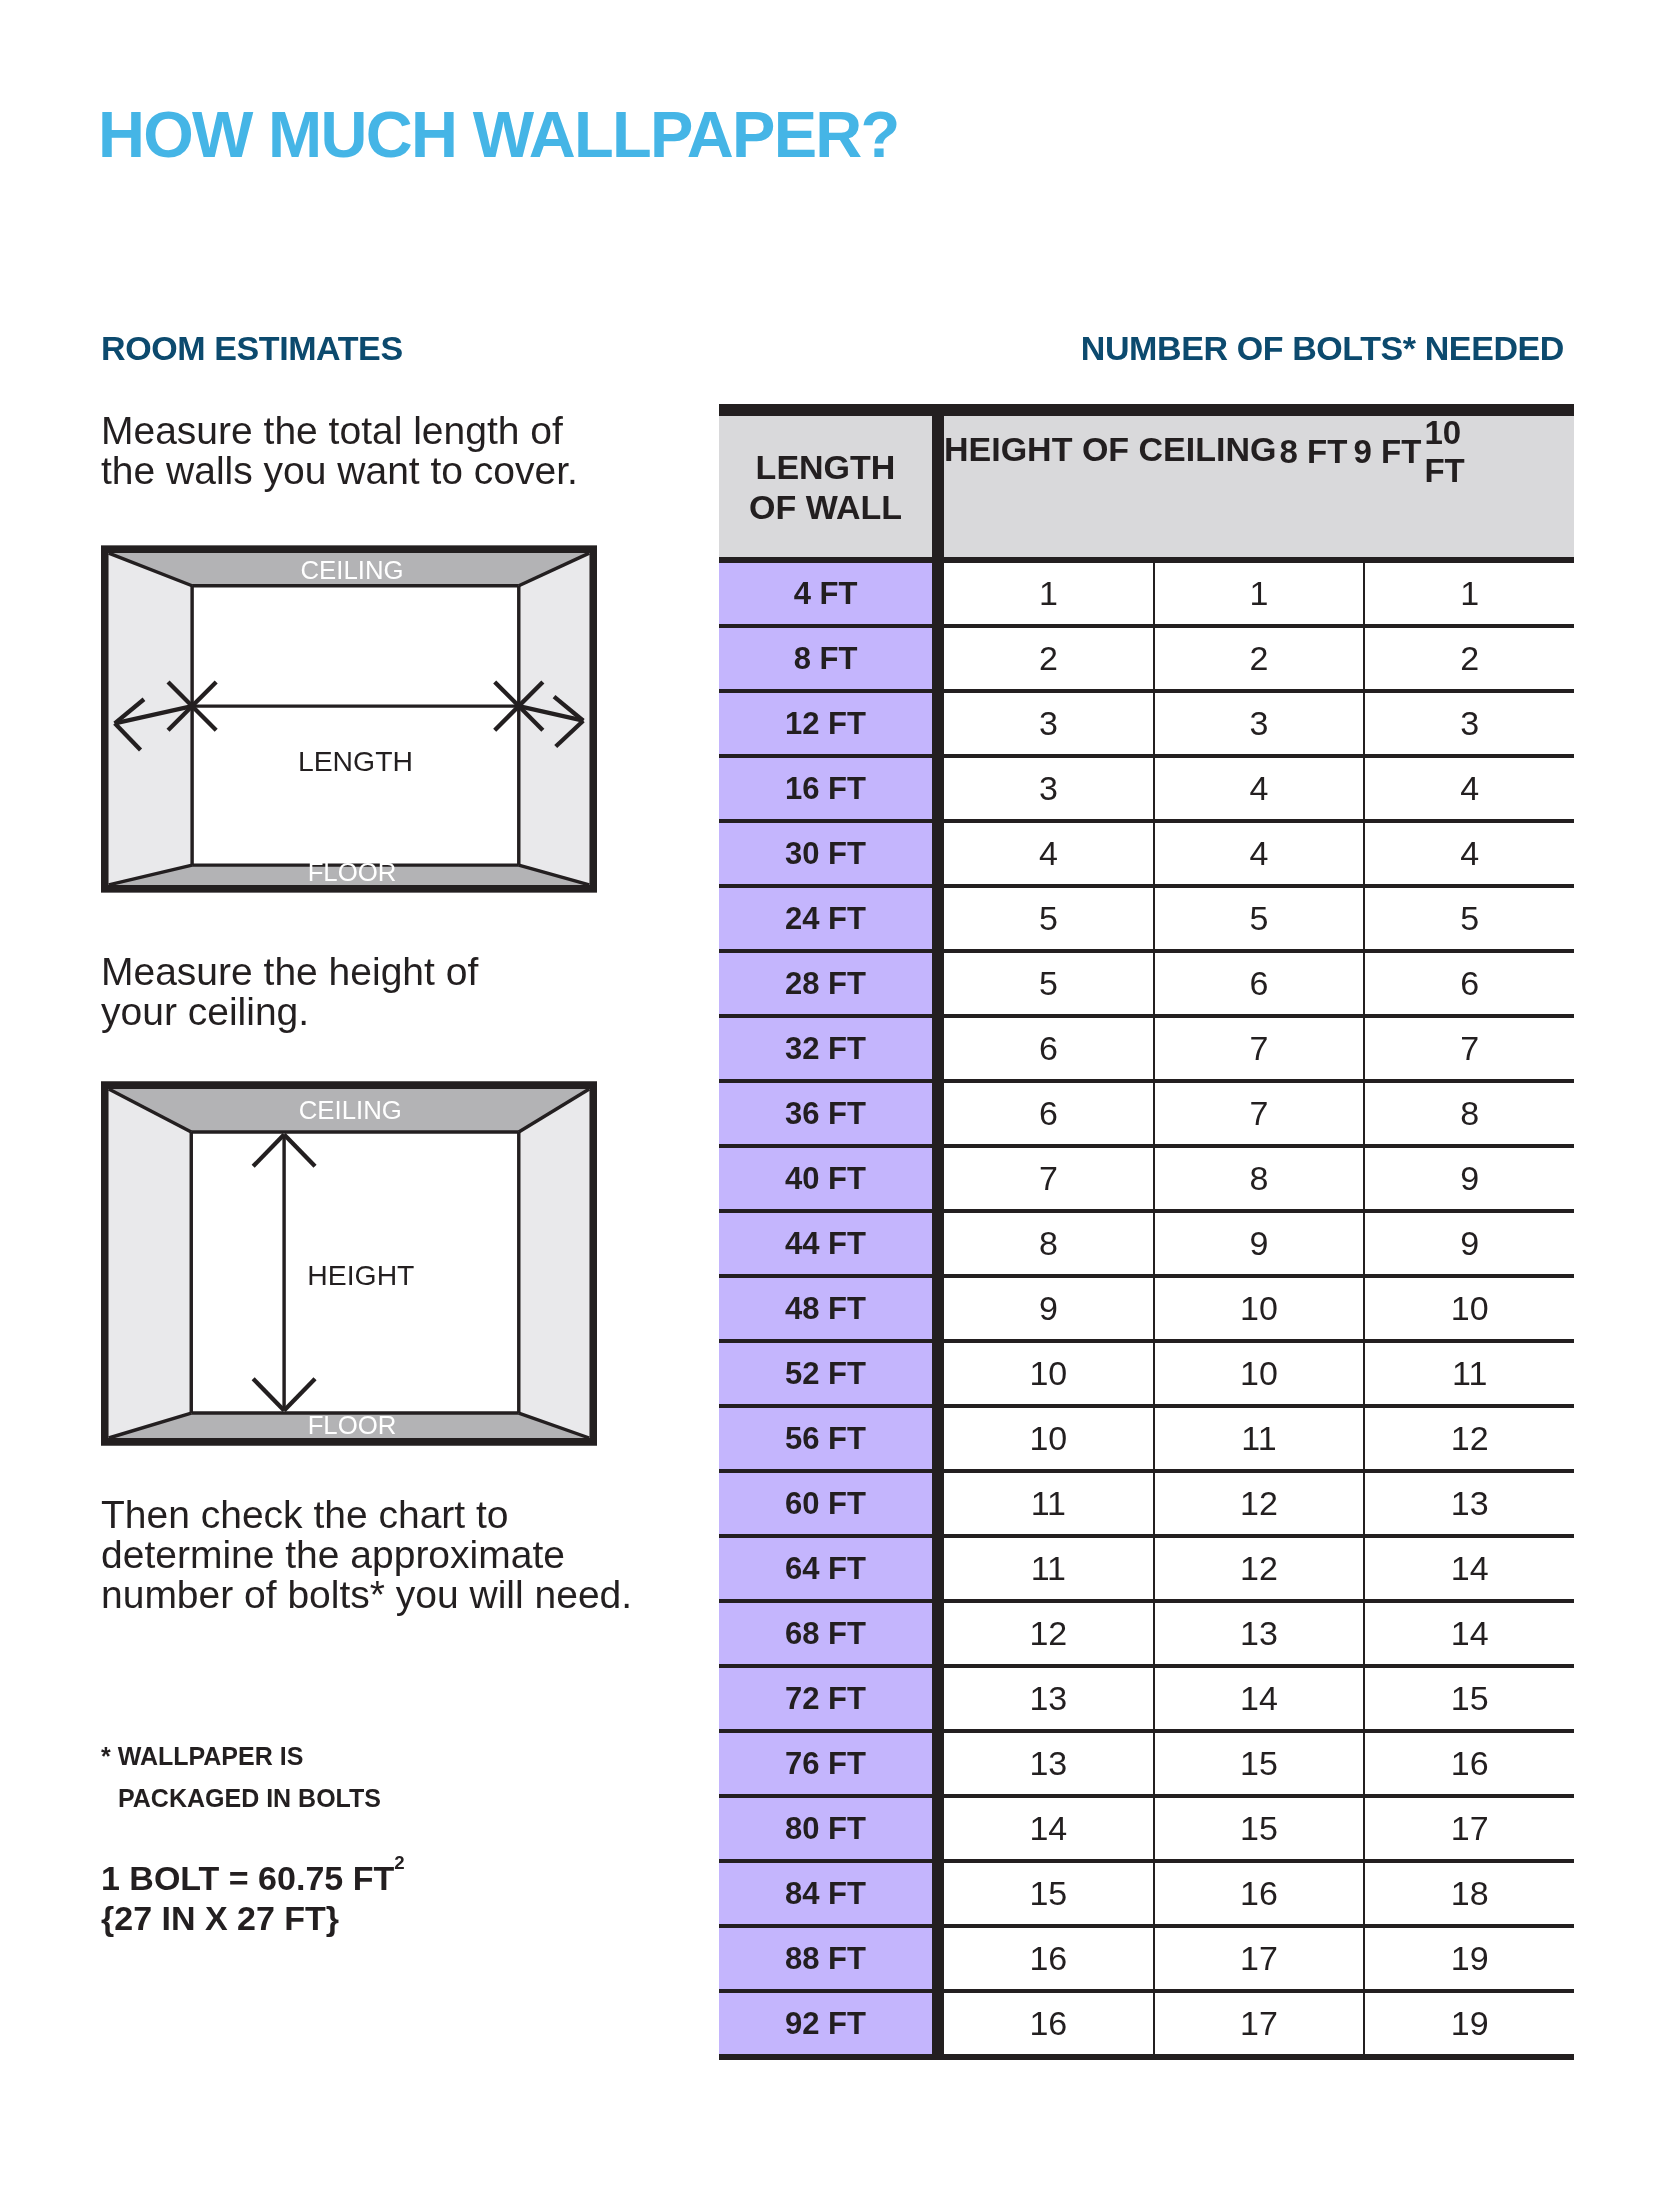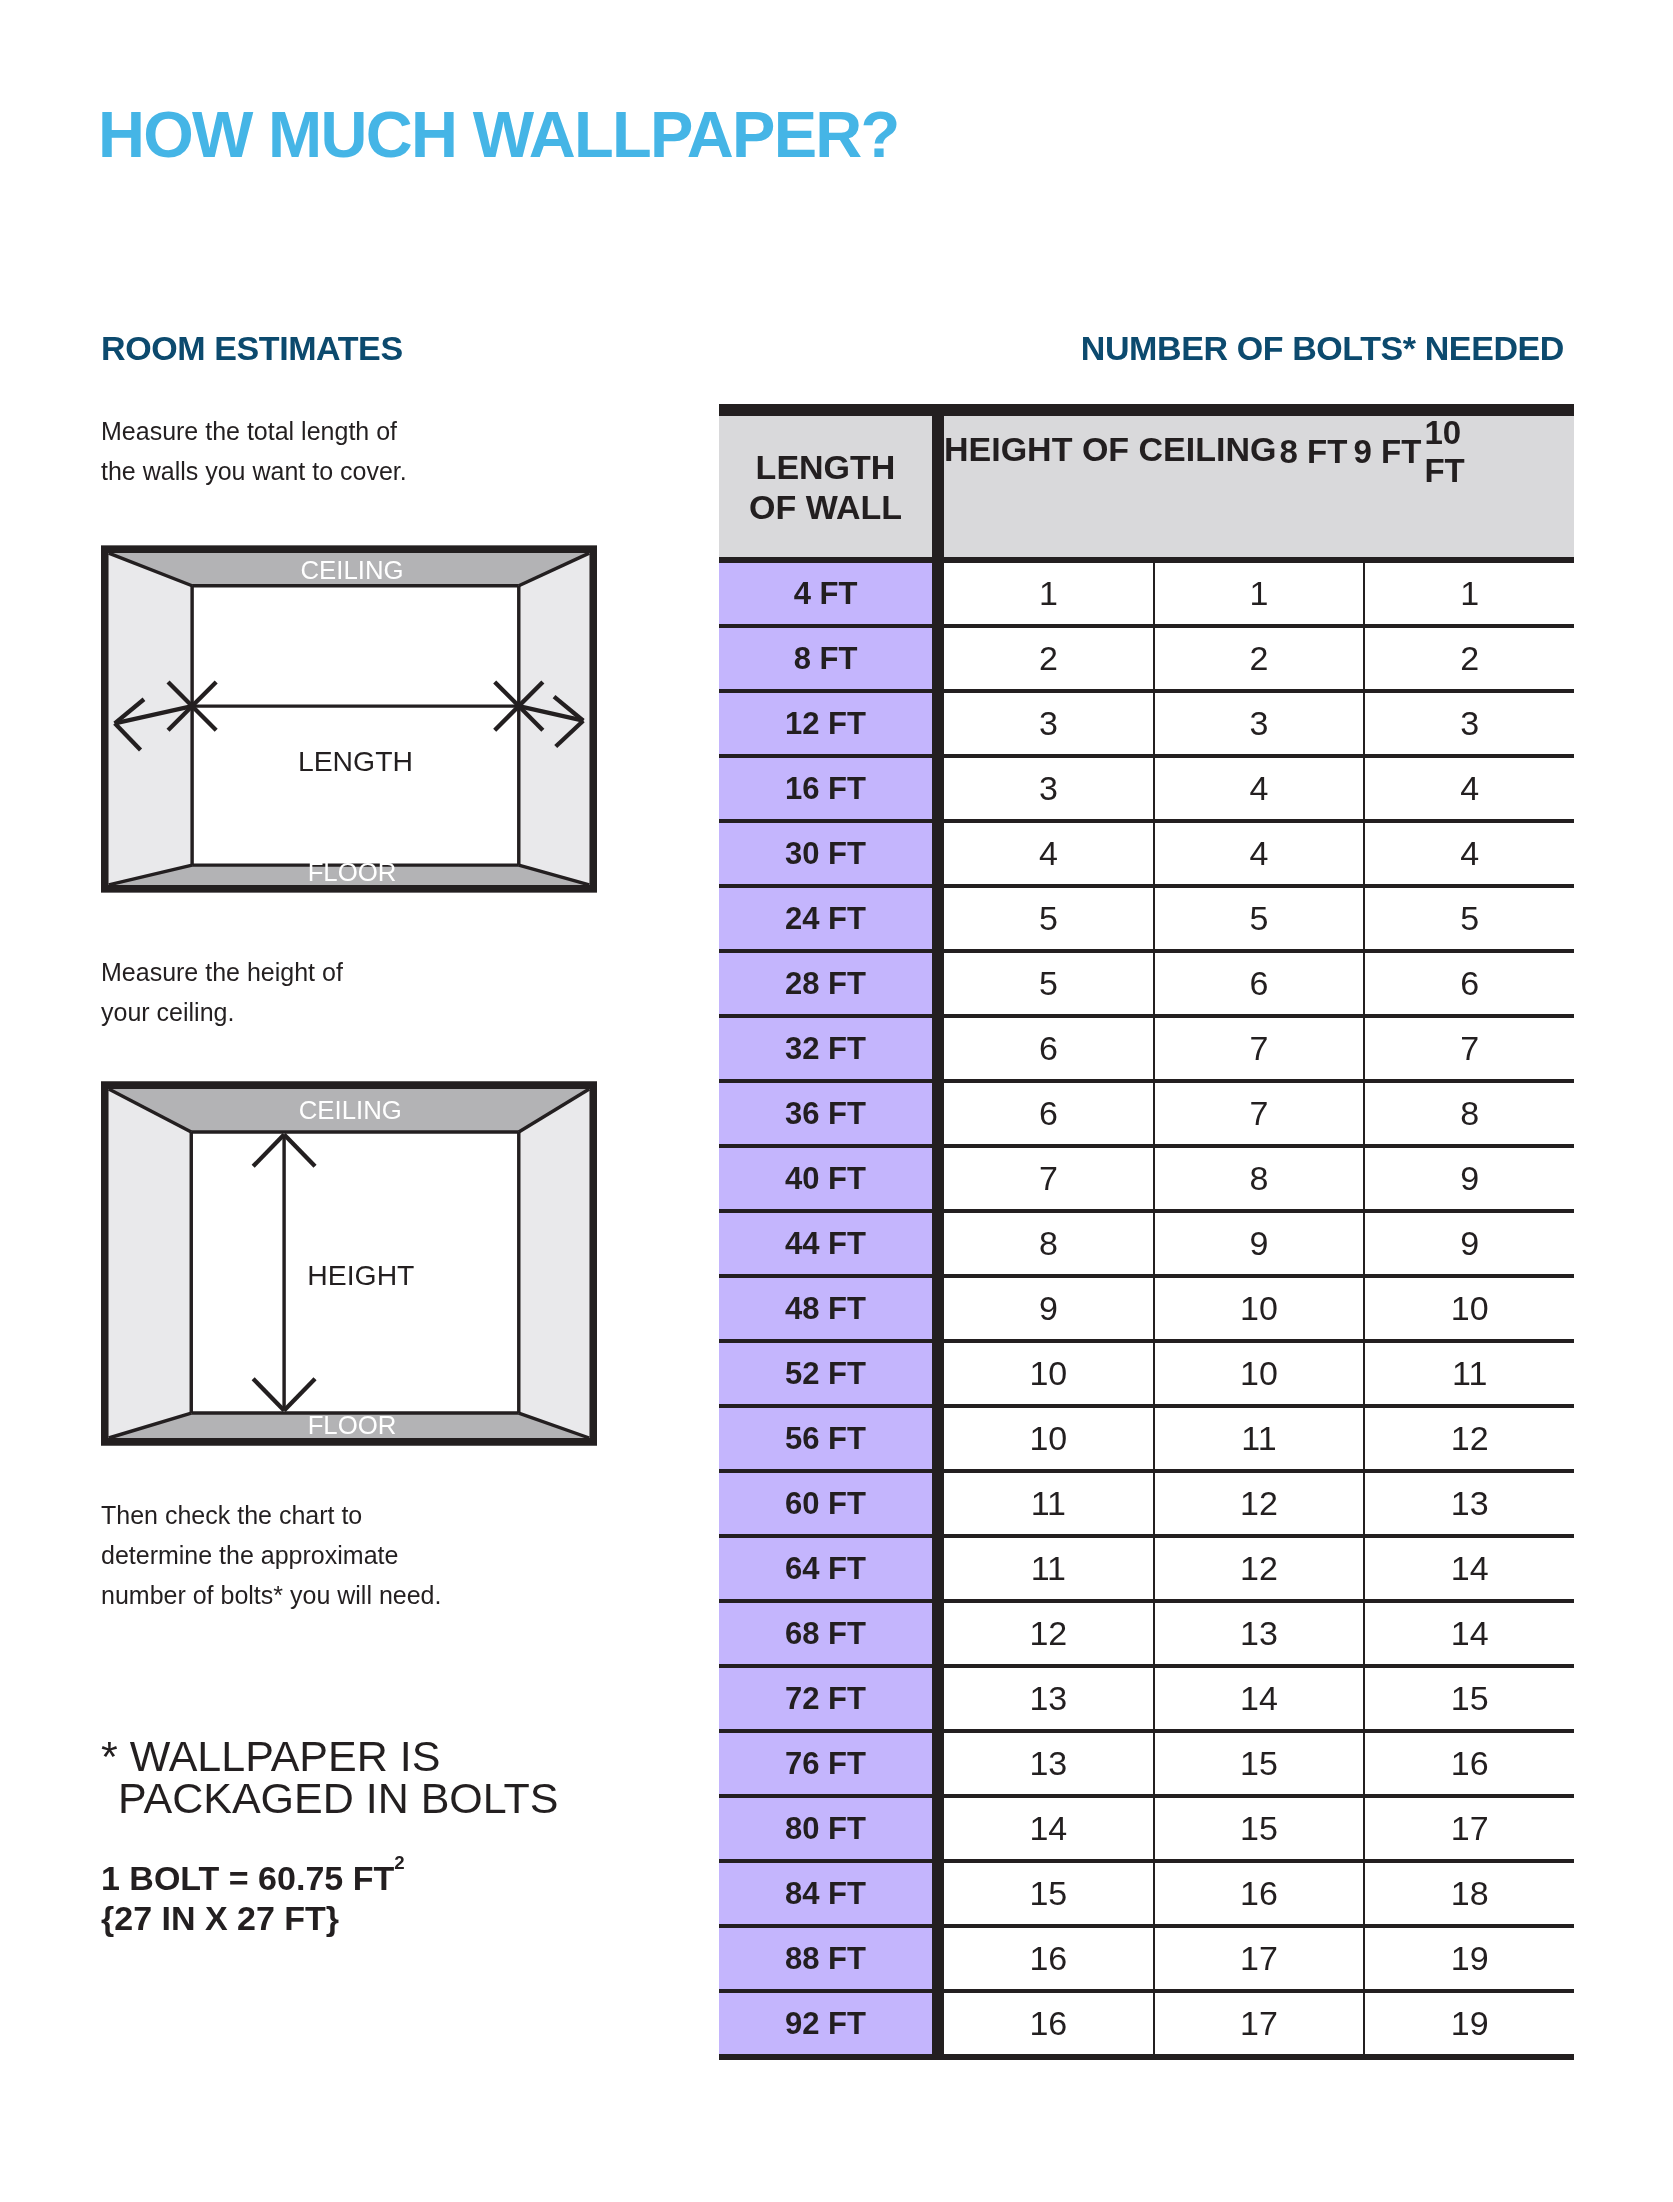--- a/index.html
+++ b/index.html
@@ -15,25 +15,25 @@
     left:98px;top:102px;font-size:65px;font-weight:bold;color:#45B5E6;
     letter-spacing:-1.7px;line-height:1;
   }
   .sec-heading{
     font-size:34px;font-weight:bold;color:#0c4a6e;line-height:1;letter-spacing:-0.4px;
   }
   .left-heading{left:101px;top:331px;}
   .table-heading{left:709px;top:331px;width:855px;text-align:right;}
 
   
-  .copy{font-size:25px;line-height:40px;color:#231F20;}
+  .copy{font-size:39px;line-height:40px;color:#231F20;}
   .p1{left:101px;top:411px;}
   .p2{left:101px;top:952px;}
   .p3{left:101px;top:1495px;}
-  .footnote{left:101px;top:1735px;font-weight:normal;font-size:43px;line-height:42px;}
+  .footnote{left:101px;top:1735px;font-weight:bold;font-size:25px;line-height:42px;}
   .footnote .ind{margin-left:17px;}
   .bolt-def{left:101px;top:1852px;font-weight:bold;font-size:34px;line-height:40px;}
   .bolt-def sup{font-size:0.55em;position:relative;top:-0.5em;}
 
   
   .diagram1{left:101px;top:545px;}
   .diagram2{left:101px;top:1081px;}
 
   
   .bolt-table{left:719px;top:404px;width:855px;}

